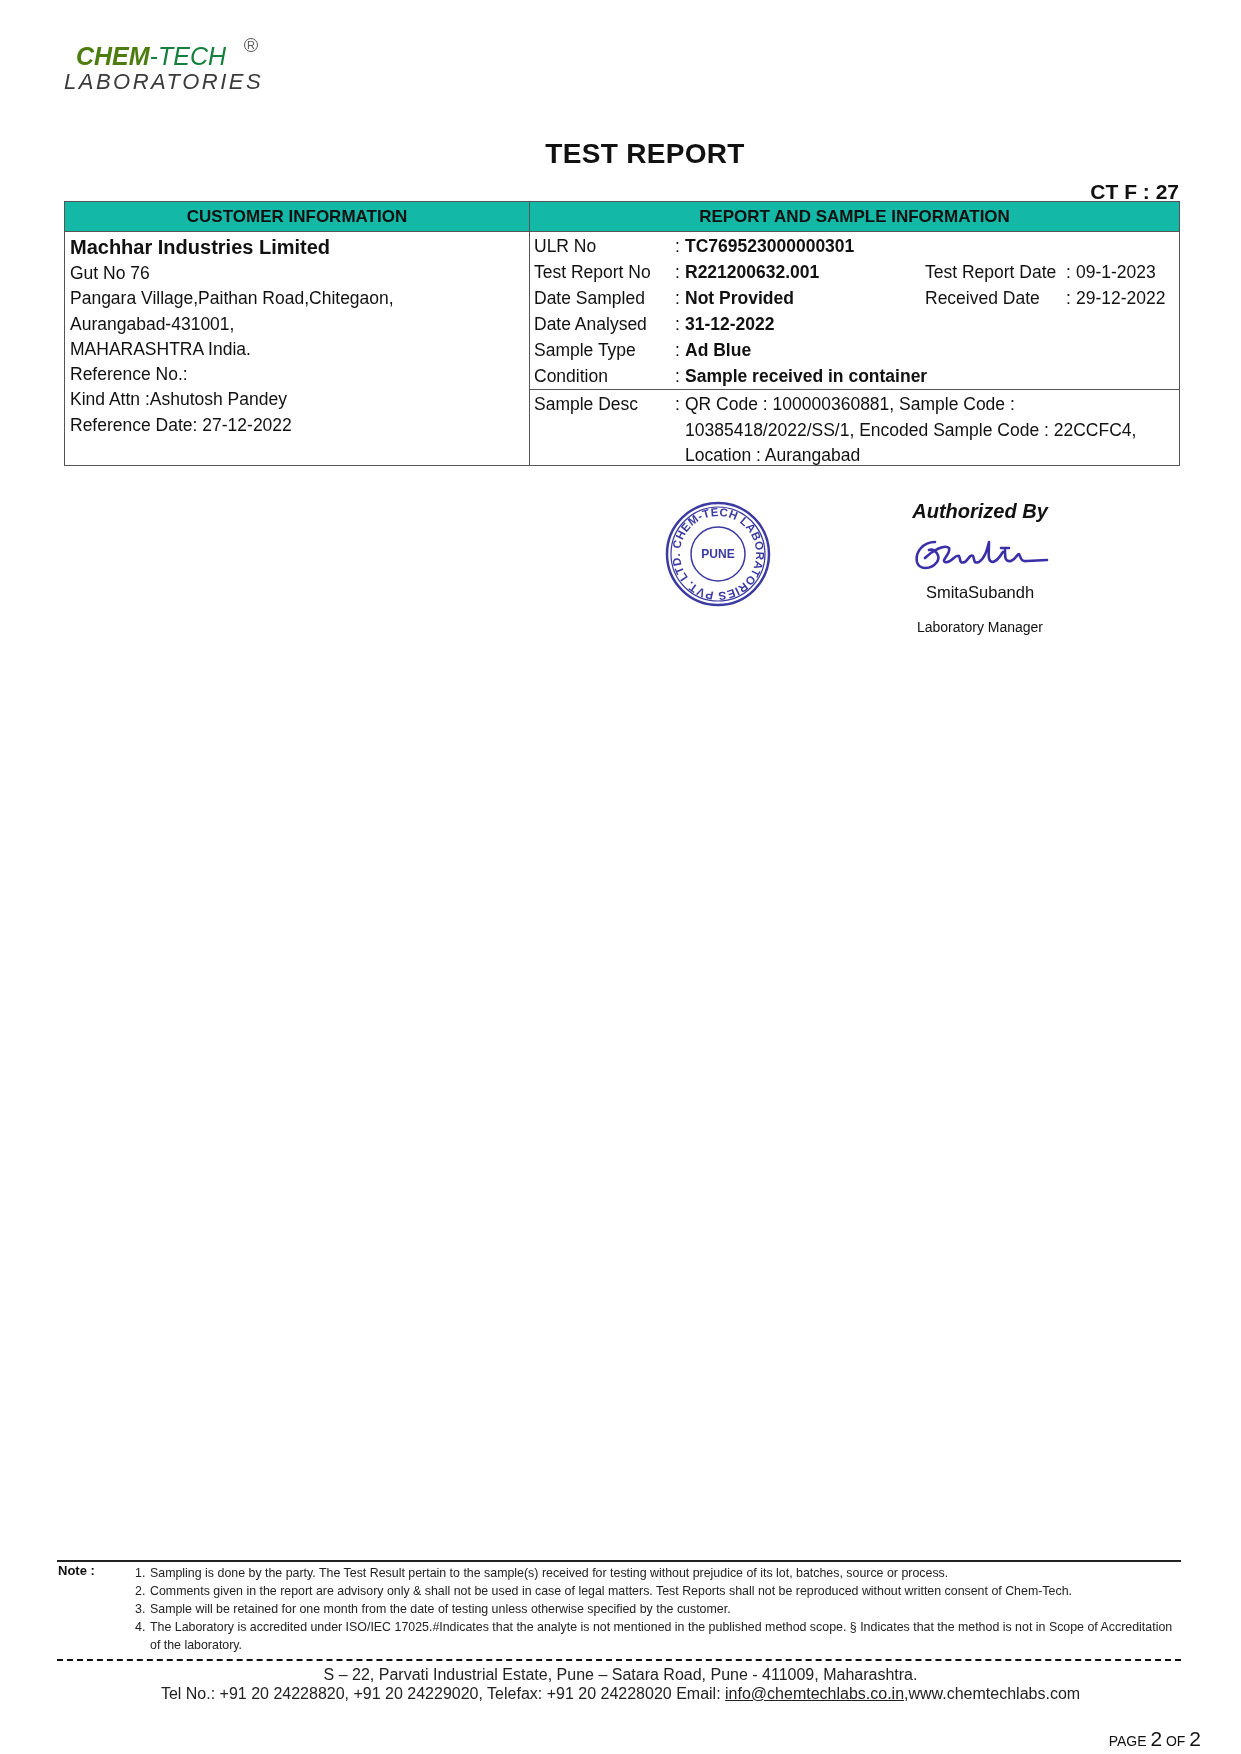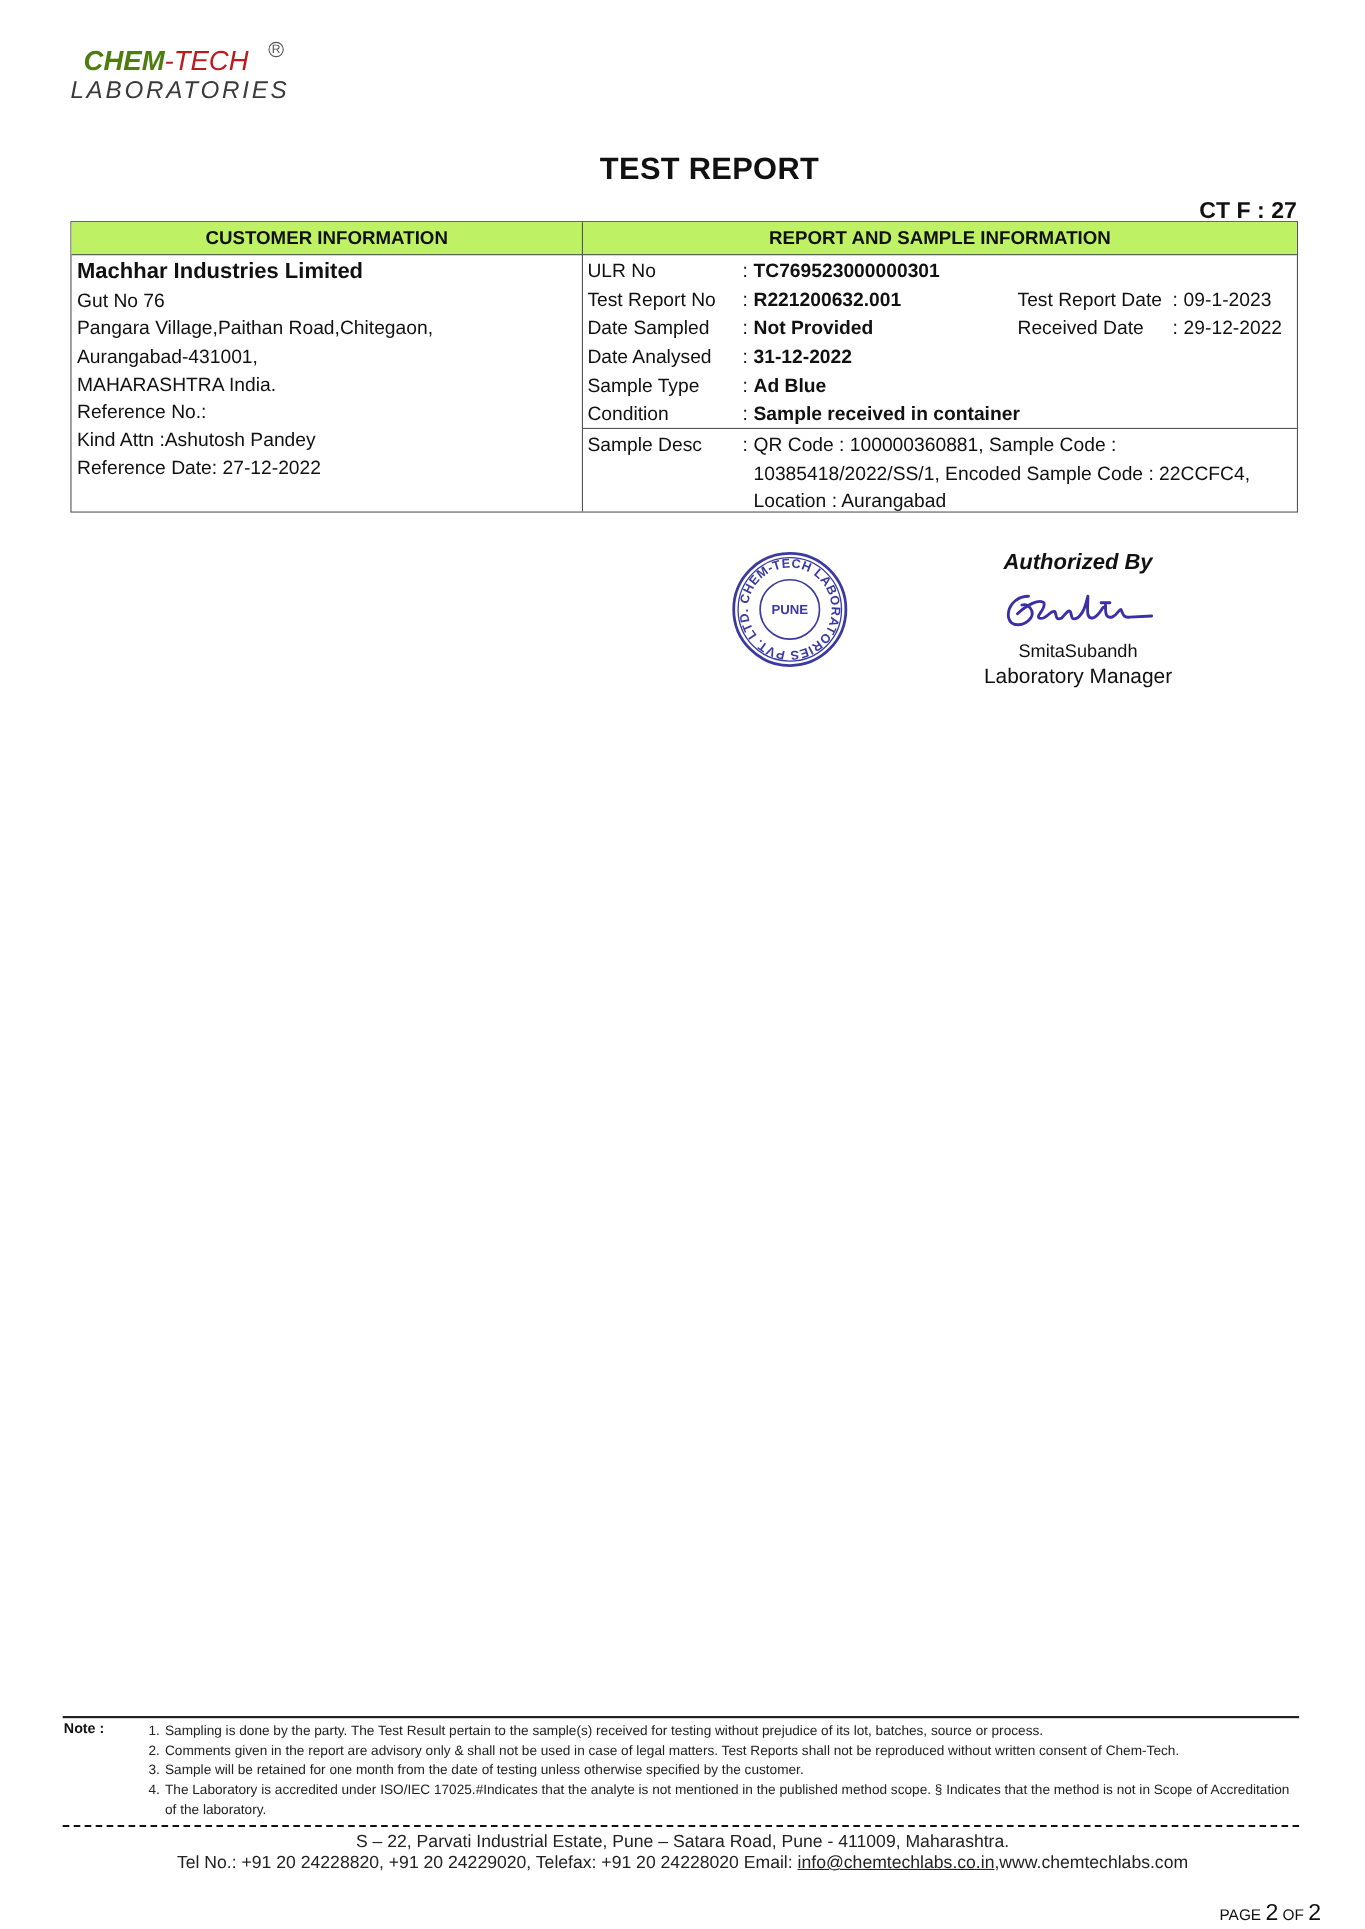--- a/index.html
+++ b/index.html
@@ -3,31 +3,31 @@
 <meta charset="utf-8">
 <style>
   html, body { margin: 0; padding: 0; background: #ffffff; }
   body { width: 1241px; height: 1754px; position: relative; font-family: "Liberation Sans", "DejaVu Sans", sans-serif; color: #111; overflow: hidden; }
   .abs { position: absolute; }
 
   
   .logo { left: 62px; top: 42px; width: 200px; height: 60px; }
   .logo-top { position: absolute; left: 14px; top: 0; font-size: 25px; font-style: italic; letter-spacing: 0px; line-height: 28px; white-space: nowrap; }
   .logo-chem { color: #4d7c0f; font-weight: bold; }
-  .logo-tech { color: #b91c1c; font-weight: normal; }
+  .logo-tech { color: #15803d; font-weight: normal; }
   .logo-reg { position: absolute; left: 182px; top: -4px; font-size: 11px; color: #555; border: 1px solid #555; border-radius: 50%; width: 12px; height: 12px; line-height: 12px; text-align: center; }
   .logo-bottom { position: absolute; left: 2px; top: 28px; font-size: 22px; font-style: italic; letter-spacing: 2.5px; color: #3a3a3a; line-height: 24px; white-space: nowrap; }
 
   .title { left: 0; width: 1290px; top: 138px; text-align: center; font-size: 28px; font-weight: bold; letter-spacing: 0.3px; }
   .form-no { right: 62px; top: 180px; font-size: 21px; font-weight: bold; }
 
   
   .info-table { left: 64px; top: 201px; width: 1116px; height: 265px; border: 1.5px solid #555; box-sizing: border-box; }
   .col-divider { position: absolute; left: 464px; top: 0; bottom: 0; border-left: 1.5px solid #555; }
-  .head-row { position: absolute; left: 0; right: 0; top: 0; height: 29px; background: #bef264; border-bottom: 1.5px solid #555; }
+  .head-row { position: absolute; left: 0; right: 0; top: 0; height: 29px; background: #14b8a6; border-bottom: 1.5px solid #555; }
   .head-cell { position: absolute; top: 0; height: 29px; line-height: 29px; text-align: center; font-size: 17px; font-weight: bold; }
   .head-left { left: 0; width: 464px; }
   .head-right { left: 465px; right: 0; }
 
   .cust { position: absolute; left: 5px; top: 31px; width: 455px; }
   .cust-name { font-size: 20px; font-weight: bold; line-height: 28px; }
   .cust-line { font-size: 17.5px; line-height: 25.3px; white-space: nowrap; }
 
   .rs { position: absolute; left: 469px; top: 31px; right: 6px; }
   .rs-row { position: relative; height: 26px; font-size: 17.5px; line-height: 26px; white-space: nowrap; }
@@ -43,21 +43,21 @@
   .desc-colon { position: absolute; left: 141px; top: 0; }
   .desc-value { position: absolute; left: 151px; top: 0; width: 460px; }
 
   
   .stamp { left: 664px; top: 500px; width: 108px; height: 108px; }
   
   .auth { left: 880px; top: 500px; width: 200px; text-align: center; }
   .auth-title { font-size: 20px; font-weight: bold; line-height: 22px; font-style: italic; }
   .signature { margin: 6px auto 0; width: 150px; height: 50px; }
   .auth-name { font-size: 16.5px; line-height: 23px; margin-top: 3px; }
-  .auth-role { font-size: 19px; line-height: 23px; }
+  .auth-role { font-size: 14px; line-height: 23px; margin-top: 12px; }
 
   
   .note-rule { left: 57px; top: 1560px; width: 1124px; border-top: 2px solid #222; }
   .note-label { left: 58px; top: 1563px; font-size: 13px; font-weight: bold; }
   .notes { left: 135px; top: 1564px; width: 1050px; font-size: 12.4px; line-height: 18px; color: #222; }
   .note-item { position: relative; padding-left: 15px; }
   .note-num { position: absolute; left: 0; top: 0; }
   .dash-rule { left: 57px; top: 1659px; width: 1124px; border-top: 2.5px dashed #111; }
   .footer { left: 0; width: 1241px; top: 1665px; text-align: center; font-size: 16px; line-height: 19px; color: #222; }
   .footer a { color: #222; text-decoration: underline; }

